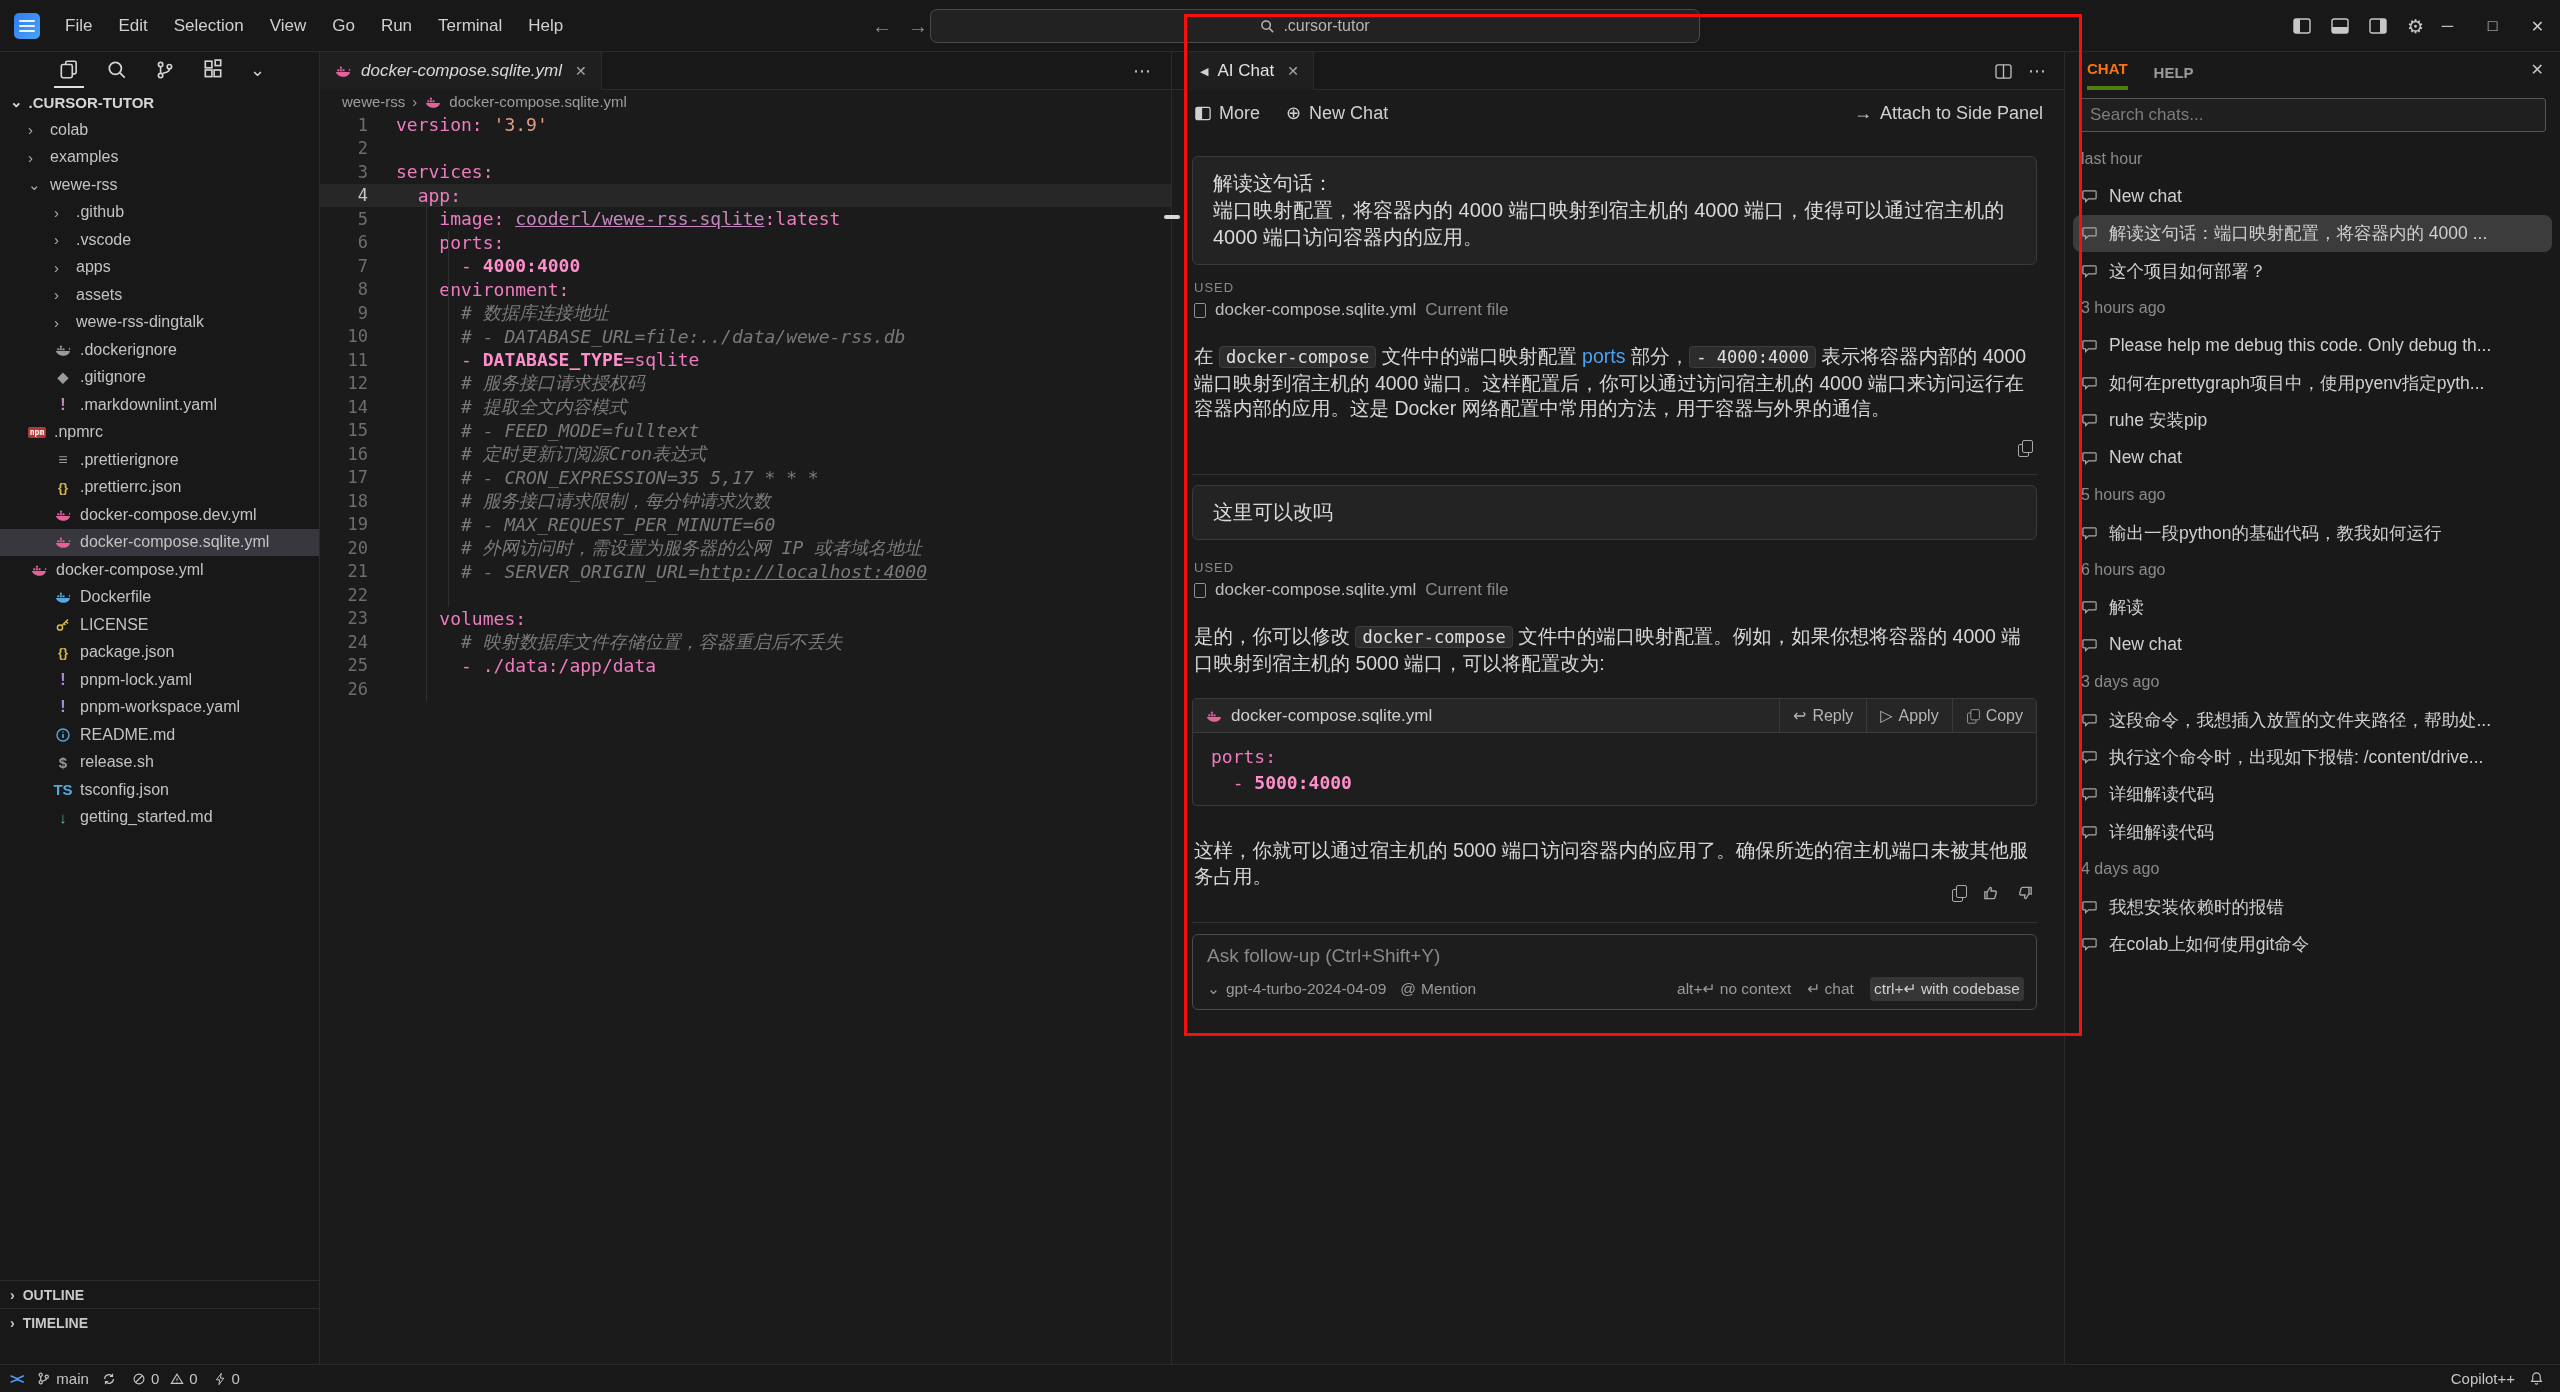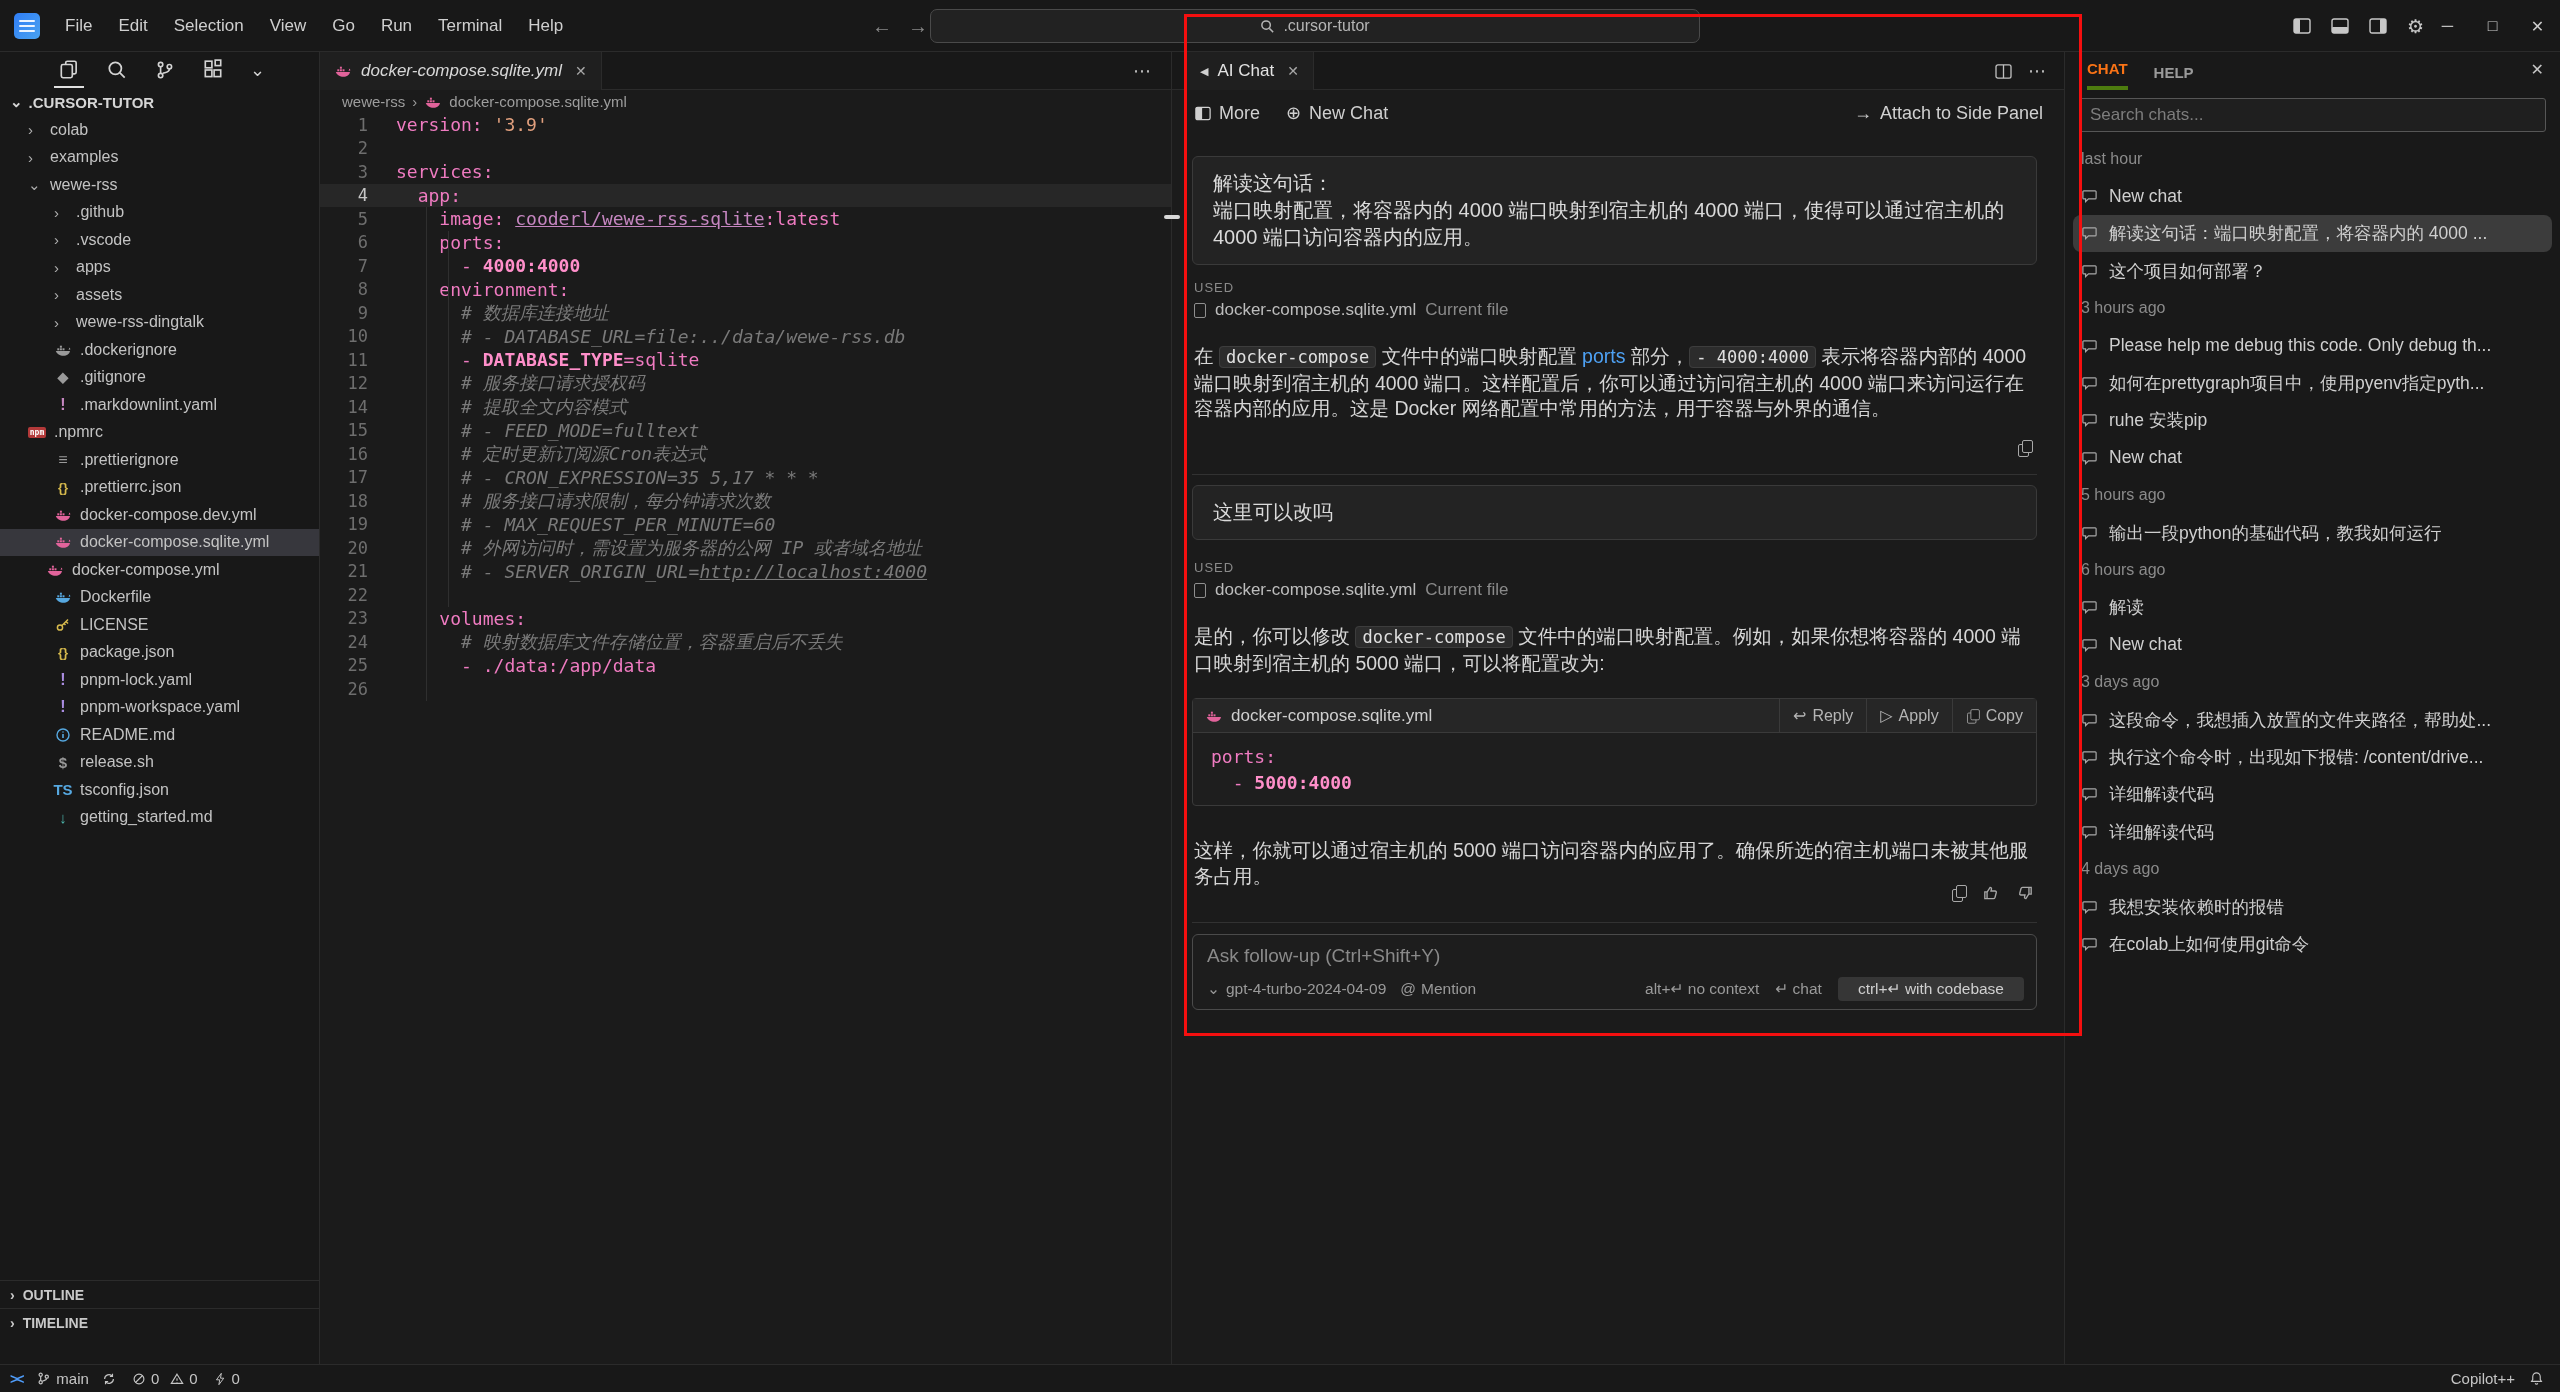--- a/index.html
+++ b/index.html
@@ -85,21 +85,21 @@
   .cb-head { height:34px; background:#262626; border-bottom:1px solid #3a3a3a; display:flex; align-items:center; padding-left:12px; gap:8px; font-size:17px; color:#cfcfcf; }
   .cb-actions { margin-left:auto; display:flex; height:34px; }
   .cb-act { display:flex; align-items:center; gap:6px; padding:0 13px; border-left:1px solid #3a3a3a; font-size:16px; color:#b5b5b5; }
   .cb-body { padding:10px 0 10px 18px; font-family:"DejaVu Sans Mono",monospace; font-size:18px; }
   .cb-body .cl { height:26px; }
   .resp-icons { position:absolute; right:30px; display:flex; gap:16px; color:#a8a8a8; align-items:center; }
   .followup { position:absolute; left:20px; width:845px; height:76px; background:#1d1d1d; border:1px solid #4b4b4b; border-radius:6px; padding:10px 14px 8px; }
   .fu-ph { font-size:19px; color:#8a8a8a; }
   .fu-row { position:absolute; left:14px; right:12px; bottom:8px; display:flex; align-items:center; gap:14px; font-size:15.5px; color:#9a9a9a; }
   .fu-right { margin-left:auto; display:flex; align-items:center; gap:16px; }
-  .hintchip { background:#363636; border-radius:4px; padding:3px 20px; color:#cfcfcf; }
+  .hintchip { background:#363636; border-radius:4px; padding:3px 4px; color:#cfcfcf; }
 
   
   .rightbar { position:absolute; left:2064px; top:52px; width:496px; height:1312px; background:#191919; border-left:1px solid #2b2b2b; }
   .rb-head { position:relative; height:38px; display:flex; align-items:flex-end; padding-left:22px; gap:26px; }
   .rb-tab { font-size:15px; font-weight:bold; padding-bottom:9px; color:#9a9a9a; }
   .rb-tab.active { color:#f97316; border-bottom:4px solid #4d7c0f; }
   .rb-close { position:absolute; right:16px; top:8px; font-size:16px; color:#c5c5c5; }
   .rb-search { margin:8px 14px 0; height:34px; background:#1f1f1f; border:1px solid #565656; border-radius:3px; display:flex; align-items:center; padding-left:10px; font-size:17px; color:#7d7d7d; }
   #history-list { margin-top:8px; }
   .hrow { height:37.4px; display:flex; align-items:center; gap:11px; padding:0 16px; font-size:17.5px; color:#cfcfcf; white-space:nowrap; overflow:hidden; }
@@ -300,21 +300,21 @@
                 <rect x="2.3" y="6.3" width="2" height="2"></rect>
                 <rect x="4.9" y="6.3" width="2" height="2"></rect>
                 <rect x="7.5" y="6.3" width="2" height="2"></rect>
                 <rect x="4.9" y="3.7" width="2" height="2"></rect>
                 <path d="M13.6 8.1c.5-.9.6-1.8.3-2.6.8.3 1.4 1 1.6 1.8z"></path>
               </g>
             </svg>
           </span>
           <span class="tlabel">docker-compose.sqlite.yml</span>
         </div>
-        <div class="trow" style="padding-left: 46px;">
+        <div class="trow" style="padding-left: 30px;">
           <span class="fic c-pink">
             <svg viewBox="0 0 16 16">
               <g fill="currentColor">
                 <path d="M.8 9h14.2c-.5 3-3.1 4.8-6.7 4.8C5 13.8 1.8 12 .8 9z"></path>
                 <rect x="2.3" y="6.3" width="2" height="2"></rect>
                 <rect x="4.9" y="6.3" width="2" height="2"></rect>
                 <rect x="7.5" y="6.3" width="2" height="2"></rect>
                 <rect x="4.9" y="3.7" width="2" height="2"></rect>
                 <path d="M13.6 8.1c.5-.9.6-1.8.3-2.6.8.3 1.4 1 1.6 1.8z"></path>
               </g>

